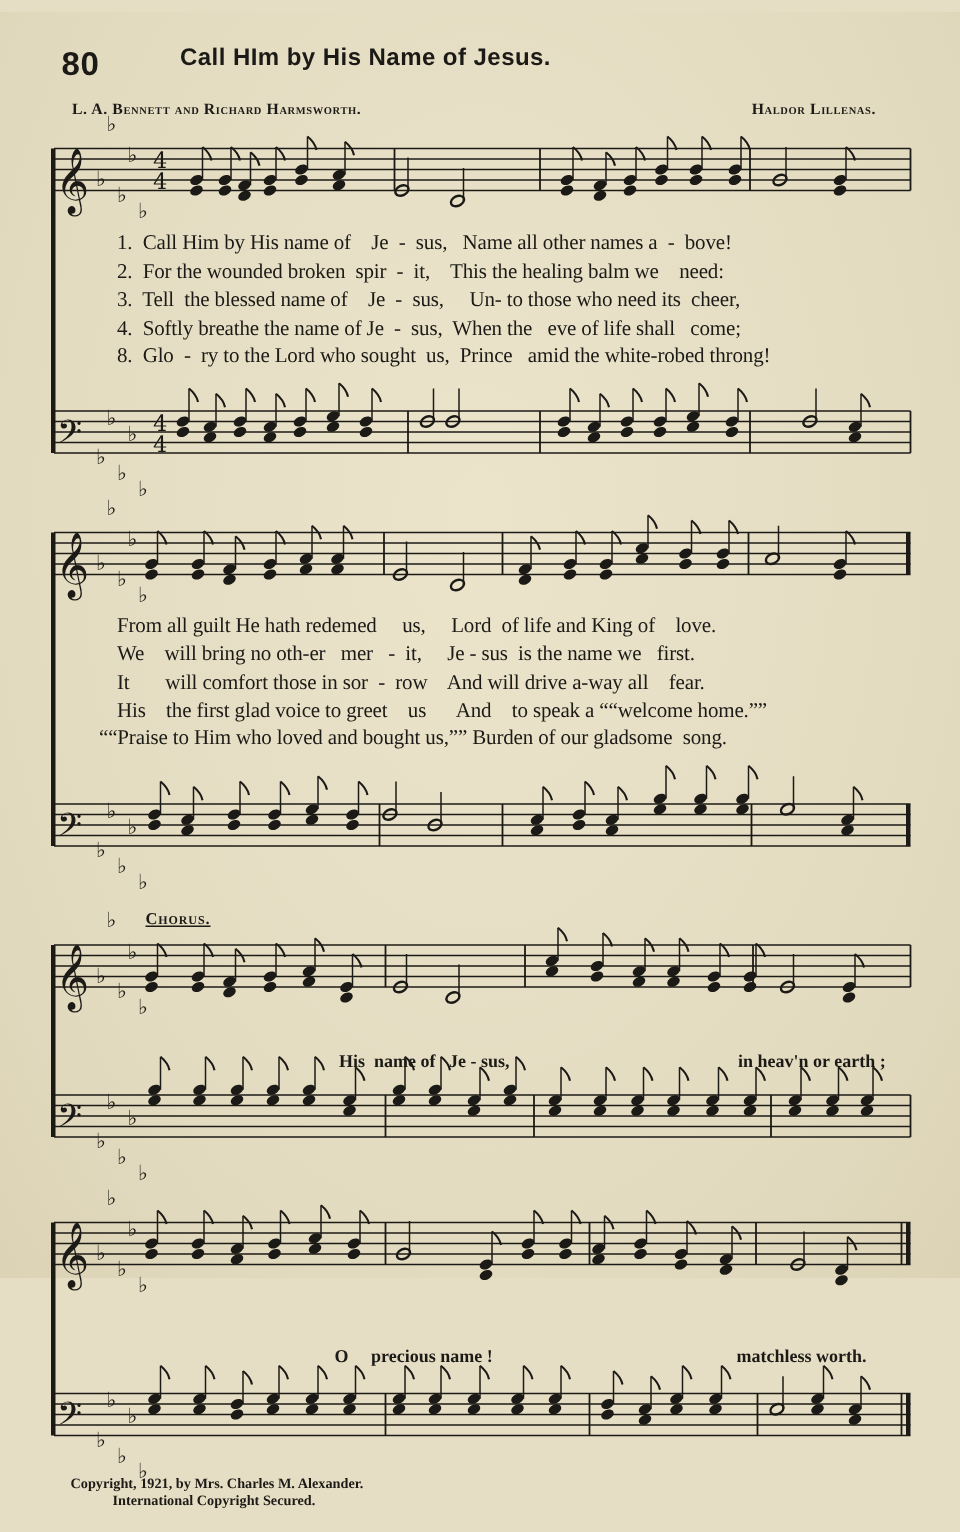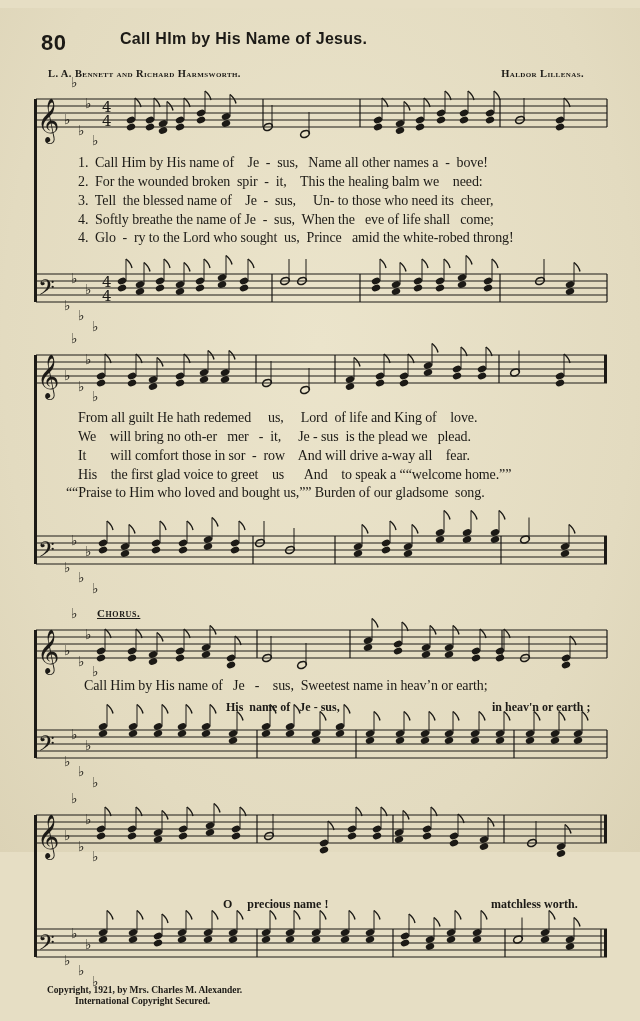--- a/index.html
+++ b/index.html
@@ -950,33 +950,32 @@
           <path d="M574,909.5 q5,4 6,9" stroke="#1c1a16" stroke-width="1.4" fill="none"></path>
         </g>
       </g>
     </svg>
 
   <div>
     <div class="lyric-line" style="left:78px;top:147px">1.  Call Him by His name of    Je  -  sus,   Name all other names a  -  bove!</div>
     <div class="lyric-line" style="left:78px;top:166px">2.  For the wounded broken  spir  -  it,    This the healing balm we    need:</div>
     <div class="lyric-line" style="left:78px;top:185px">3.  Tell  the blessed name of    Je  -  sus,     Un- to those who need its  cheer,</div>
     <div class="lyric-line" style="left:78px;top:204px">4.  Softly breathe the name of Je  -  sus,  When the   eve of life shall   come;</div>
-    <div class="lyric-line" style="left:78px;top:222px">4.  Glo  -  ry to the Lord who sought  us,  Prince   amid the white-robed throng!</div>
+    <div class="lyric-line" style="left:78px;top:222px">8.  Glo  -  ry to the Lord who sought  us,  Prince   amid the white-robed throng!</div>
   </div>
 
   <div>
     <div class="lyric-line" style="left:78px;top:402px">From all guilt He hath redemed     us,     Lord  of life and King of    love.</div>
-    <div class="lyric-line" style="left:78px;top:421px">We    will bring no oth-er   mer   -  it,     Je - sus  is the plead we   plead.</div>
+    <div class="lyric-line" style="left:78px;top:421px">We    will bring no oth-er   mer   -  it,     Je - sus  is the name we   first.</div>
     <div class="lyric-line" style="left:78px;top:440px">It       will comfort those in sor  -  row    And will drive a-way all    fear.</div>
     <div class="lyric-line" style="left:78px;top:459px">His    the first glad voice to greet    us      And    to speak a ““welcome home.””</div>
     <div class="lyric-line" style="left:66px;top:477px">““Praise to Him who loved and bought us,”” Burden of our gladsome  song.</div>
   </div>
 
   <div class="chorus-label">Chorus.</div>
-  <div class="lyric-line" style="left:84px;top:670px">Call Him by His name of   Je   -    sus,  Sweetest name in heav’n or earth;</div>
   <div class="lyric-line small" style="left:226px;top:692px">His  name of   Je - sus,</div>
   <div class="lyric-line small" style="left:492px;top:692px">in heav'n or earth ;</div>
   <div class="lyric-line small" style="left:223px;top:889px">O     precious name !</div>
   <div class="lyric-line small" style="left:491px;top:889px">matchless worth.</div>
 
   <div class="copyright">
     <div>Copyright, 1921, by Mrs. Charles M. Alexander.</div>
     <div>International Copyright Secured.</div>
   </div>
 </div>

